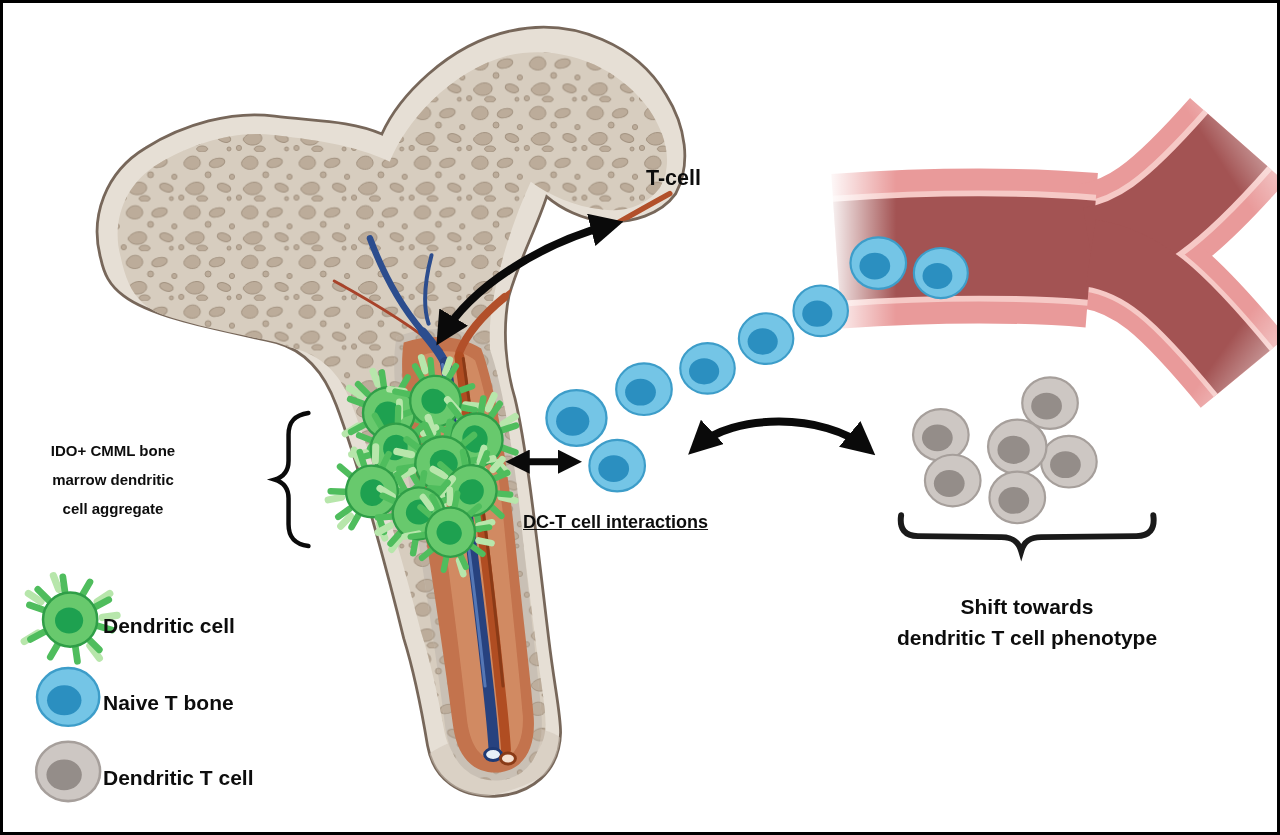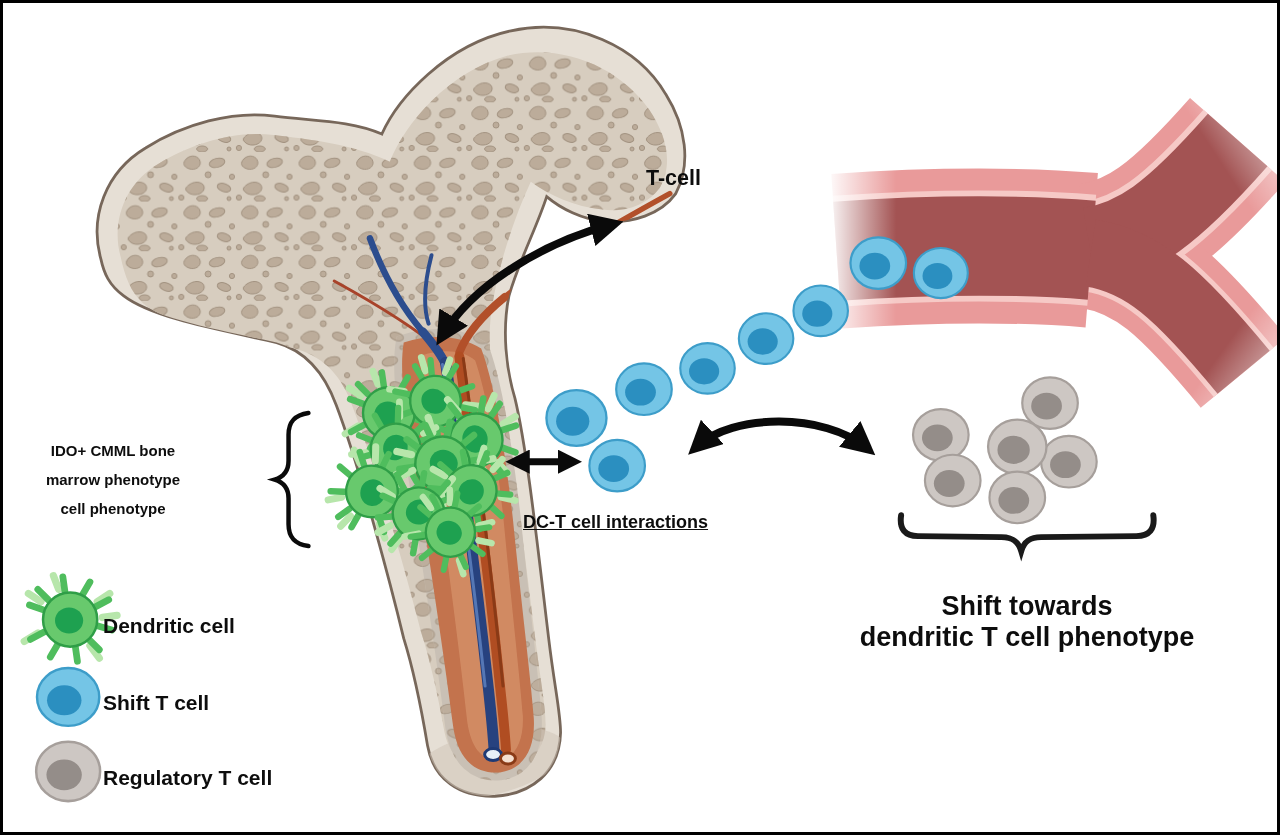--- a/index.html
+++ b/index.html
@@ -7,21 +7,21 @@
     position:relative;width:1280px;height:835px;box-sizing:border-box;
     background:#ffffff;border:3px solid #000;overflow:hidden;
     font-family:"Liberation Sans", sans-serif;
   }
   .illustration{position:absolute;left:0;top:0;width:100%;height:100%;}
   .lbl{position:absolute;font-weight:bold;color:#0d0d0d;}
   .lbl span{display:block;}
   #lbl-chemo{left:643px;top:160px;font-size:21.5px;line-height:30px;text-align:left;}
   #lbl-ido{left:10px;top:433px;width:200px;text-align:center;font-size:15px;line-height:29px;}
   #lbl-dct{left:520px;top:505px;font-size:18px;line-height:29px;white-space:nowrap;text-decoration:underline;}
-  #lbl-shift{left:844px;top:588px;width:360px;text-align:center;font-size:27px;line-height:31px;}
+  #lbl-shift{left:844px;top:588px;width:360px;text-align:center;font-size:21px;line-height:31px;}
   .legend-label{font-size:21px;line-height:27px;white-space:nowrap;}
   #legend-label-1{left:100px;top:609px;}
   #legend-label-2{left:100px;top:686px;}
   #legend-label-3{left:100px;top:761px;}
   
   .cell-dc{--body:#68c96d;--bstroke:#2f9e47;--nuc:#1ea150;--spike1:#4fbd5d;--spike2:#b7e6ab;}
   .cell-blue{--body:#74c5e6;--bstroke:#3d9dc9;--nuc:#2b8fc0;}
   .cell-gray{--body:#cdc7c3;--bstroke:#a69f9b;--nuc:#948d89;}
 </style>
 </head>
@@ -213,28 +213,28 @@
       <use href="#tcell-shape" class="cell-gray" transform="translate(64,774) scale(1.15)"></use>
     </g>
   </svg>
 
   <div class="lbl" id="lbl-chemo">
     <span>T-cell</span>
   </div>
 
   <div class="lbl" id="lbl-ido">
     <span>IDO+ CMML bone</span>
-    <span>marrow phenotype</span>
-    <span>cell phenotype</span>
+    <span>marrow dendritic</span>
+    <span>cell aggregate</span>
   </div>
 
   <div class="lbl" id="lbl-dct">DC-T cell interactions</div>
 
   <div class="lbl" id="lbl-shift">
     <span>Shift towards</span>
     <span>dendritic T cell phenotype</span>
   </div>
 
   <div class="lbl legend-label" id="legend-label-1">Dendritic cell</div>
-  <div class="lbl legend-label" id="legend-label-2">Shift T cell</div>
-  <div class="lbl legend-label" id="legend-label-3">Regulatory T cell</div>
+  <div class="lbl legend-label" id="legend-label-2">Naive T bone</div>
+  <div class="lbl legend-label" id="legend-label-3">Dendritic T cell</div>
 
 </div>
 
 </body></html>

